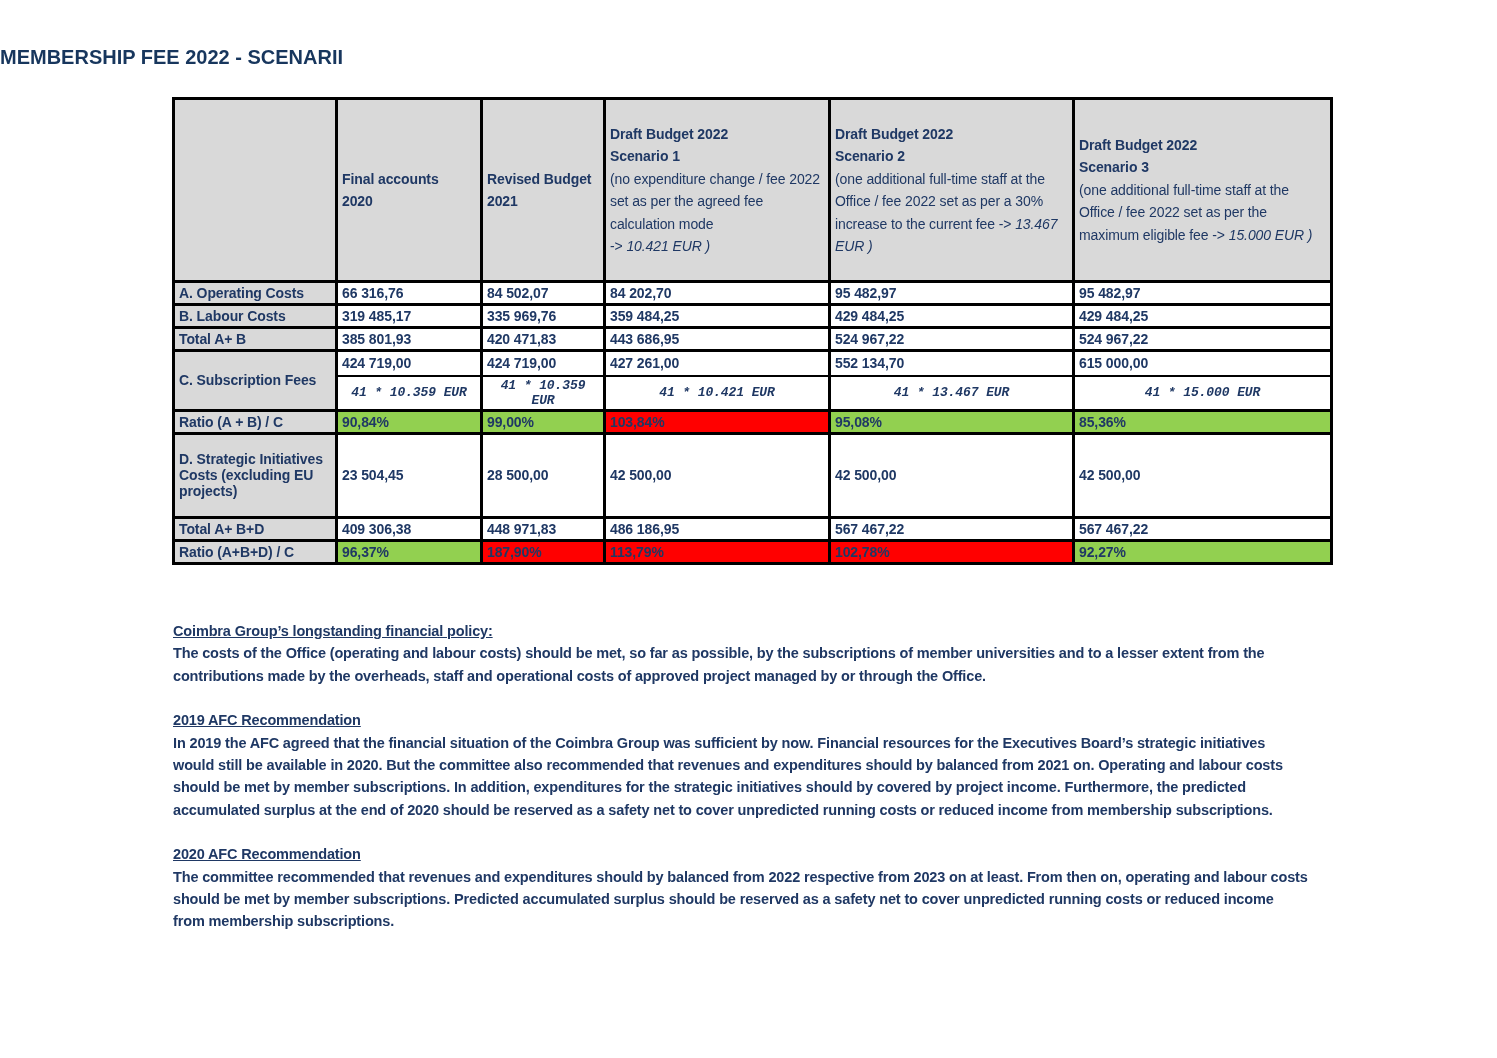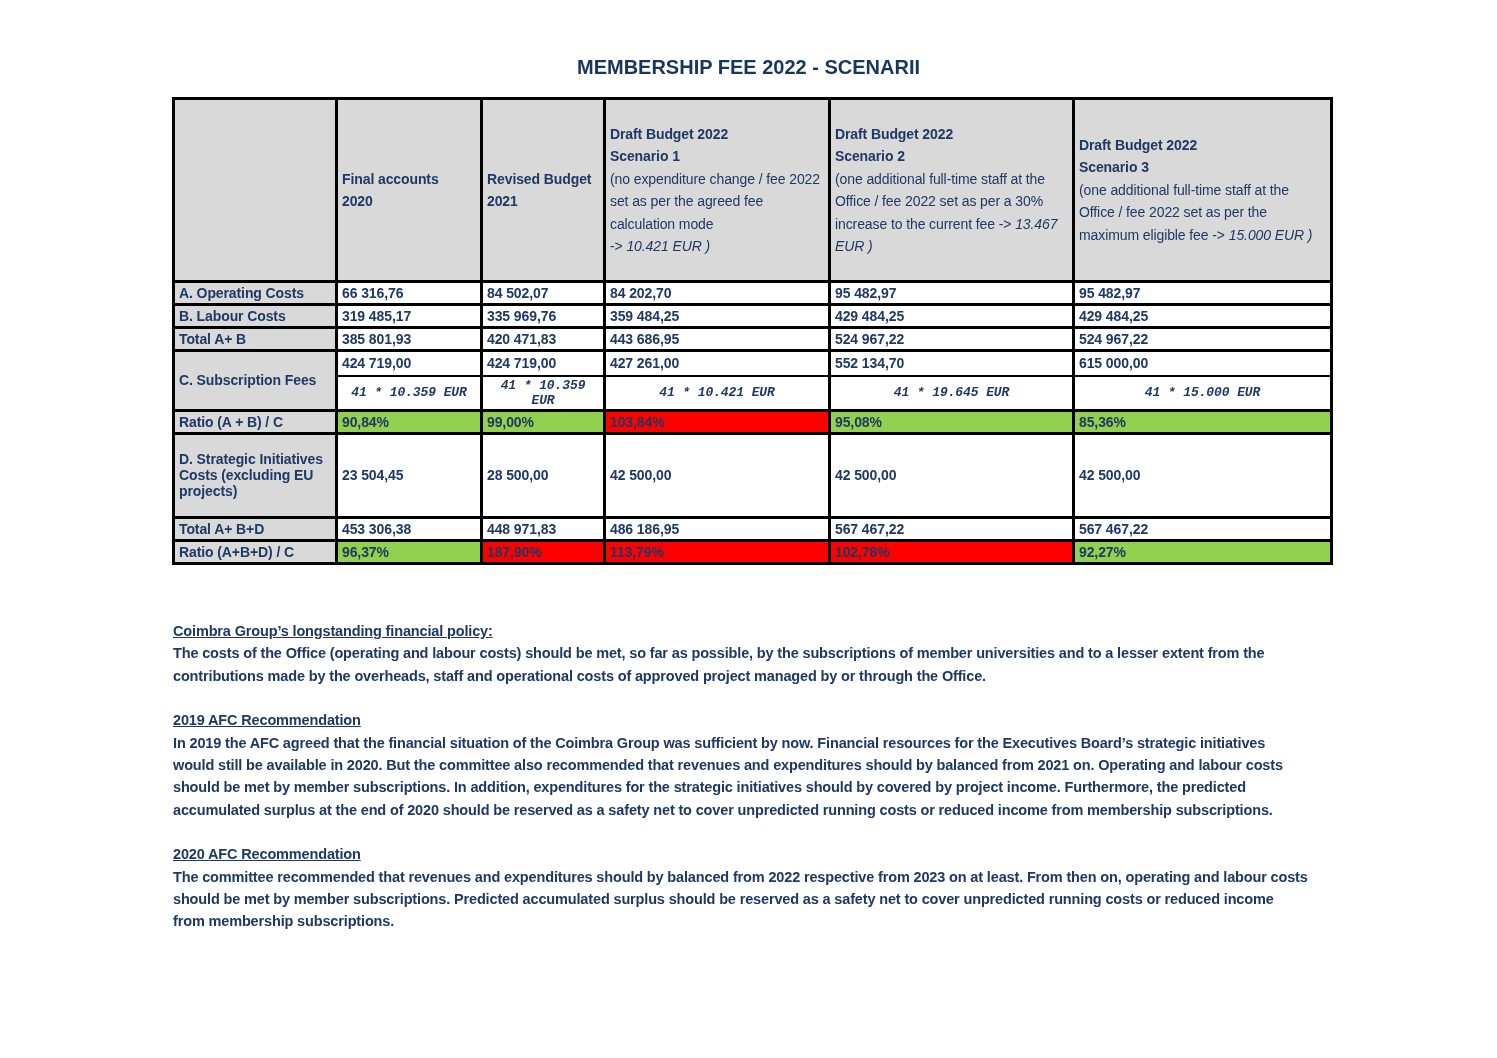--- a/index.html
+++ b/index.html
@@ -2,22 +2,22 @@
 <html style="--navy: #1f3864; --navy-dark: #17365d; --gray: #d9d9d9; --green: #92d050; --red: #ff0000;"><head>
 <meta charset="utf-8">
 <style>
   html,body { margin:0; padding:0; background:#ffffff; }
   #page {
     position:relative; width:1497px; height:1058px; background:#ffffff;
     font-family:"Liberation Sans", sans-serif; color:var(--navy,#1f3864);
     overflow:hidden;
   }
   #page-title {
-    position:absolute; top:56px; left:0; width:100%;
-    text-align:center; font-size:20px; font-weight:bold;
+    position:absolute; top:46px; left:0; width:100%;
+    text-align:left; font-size:20px; font-weight:bold;
     color:var(--navy-dark,#17365d); letter-spacing:0px;
   }
   #fee-table {
     position:absolute; left:172px; top:97px;
     border-collapse:collapse; table-layout:fixed; width:1158px;
     font-size:14px; font-weight:bold; letter-spacing:-0.1px;
     color:var(--navy,#1f3864);
   }
   #fee-table td {
     border:3px solid #000; padding:1px 4px; vertical-align:middle;
@@ -123,21 +123,21 @@
       <td class="subtop">424 719,00</td>
       <td class="subtop">424 719,00</td>
       <td class="subtop">427 261,00</td>
       <td class="subtop">552 134,70</td>
       <td class="subtop">615 000,00</td>
     </tr>
     <tr class="subn">
       <td class="note">41 * 10.359 EUR</td>
       <td class="note">41 * 10.359 EUR</td>
       <td class="note">41 * 10.421 EUR</td>
-      <td class="note">41 * 19.645 EUR</td>
+      <td class="note">41 * 13.467 EUR</td>
       <td class="note">41 * 15.000 EUR</td>
     </tr>
 
     <tr class="std">
       <td class="lbl">Ratio (A + B) / C</td>
       <td class="green">90,84%</td>
       <td class="green">99,00%</td>
       <td class="red">103,84%</td>
       <td class="green">95,08%</td>
       <td class="green">85,36%</td>
@@ -147,21 +147,21 @@
       <td class="lbl">D. Strategic Initiatives Costs (excluding EU projects)</td>
       <td>23 504,45</td>
       <td>28 500,00</td>
       <td>42 500,00</td>
       <td>42 500,00</td>
       <td>42 500,00</td>
     </tr>
 
     <tr class="std">
       <td class="lbl">Total A+ B+D</td>
-      <td>453 306,38</td>
+      <td>409 306,38</td>
       <td>448 971,83</td>
       <td>486 186,95</td>
       <td>567 467,22</td>
       <td>567 467,22</td>
     </tr>
 
     <tr class="std">
       <td class="lbl">Ratio (A+B+D) / C</td>
       <td class="green">96,37%</td>
       <td class="red">187,90%</td>

